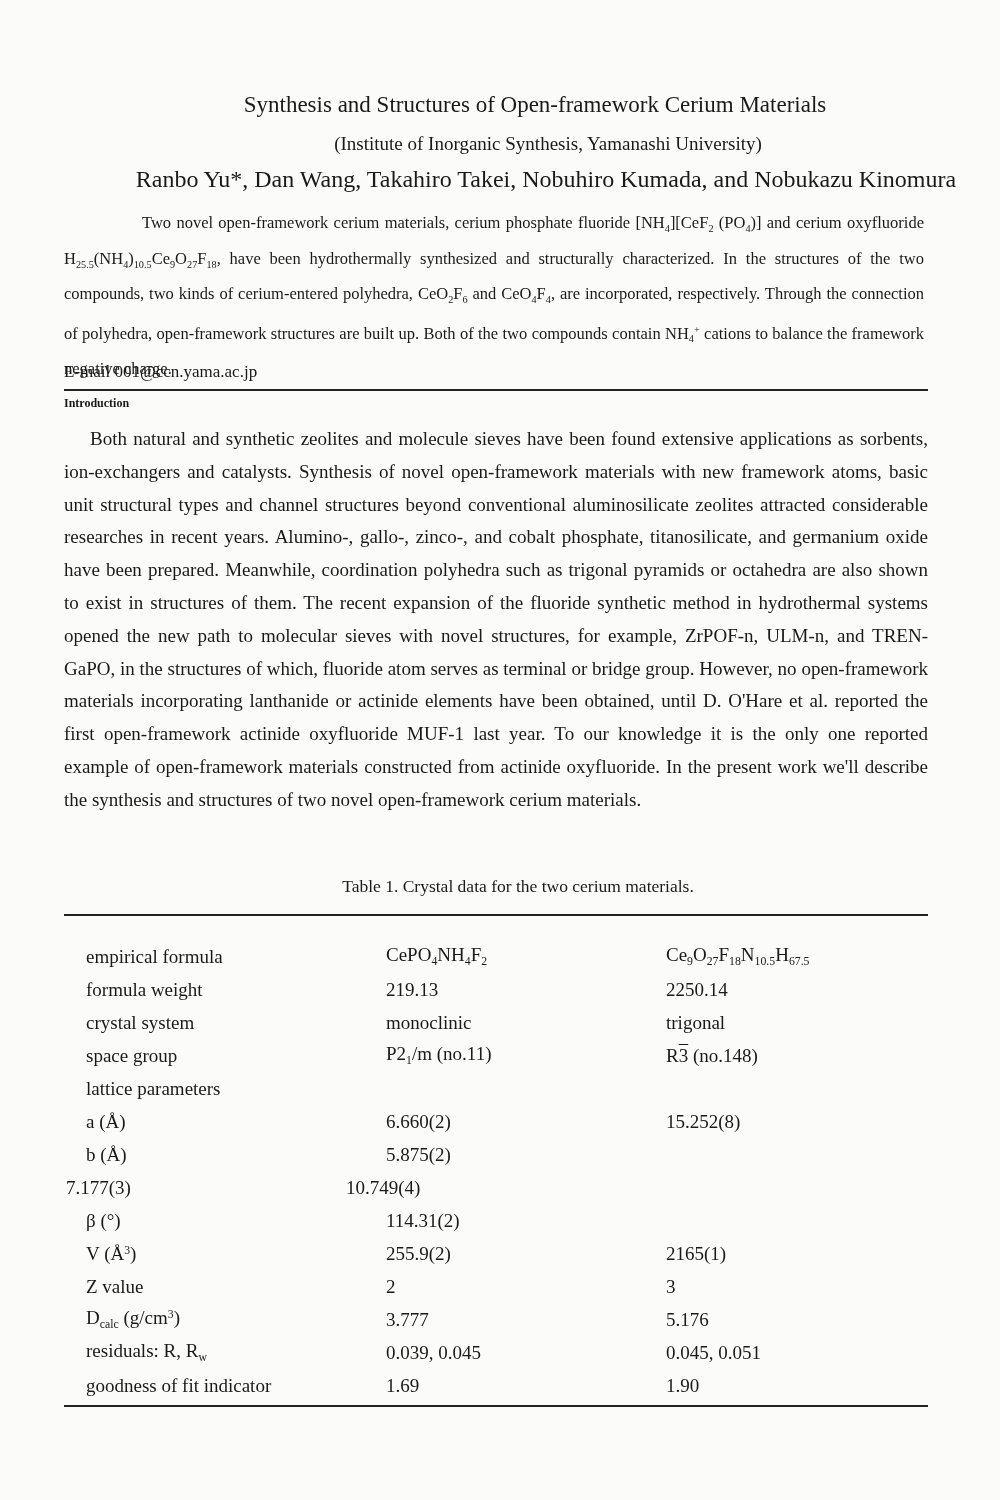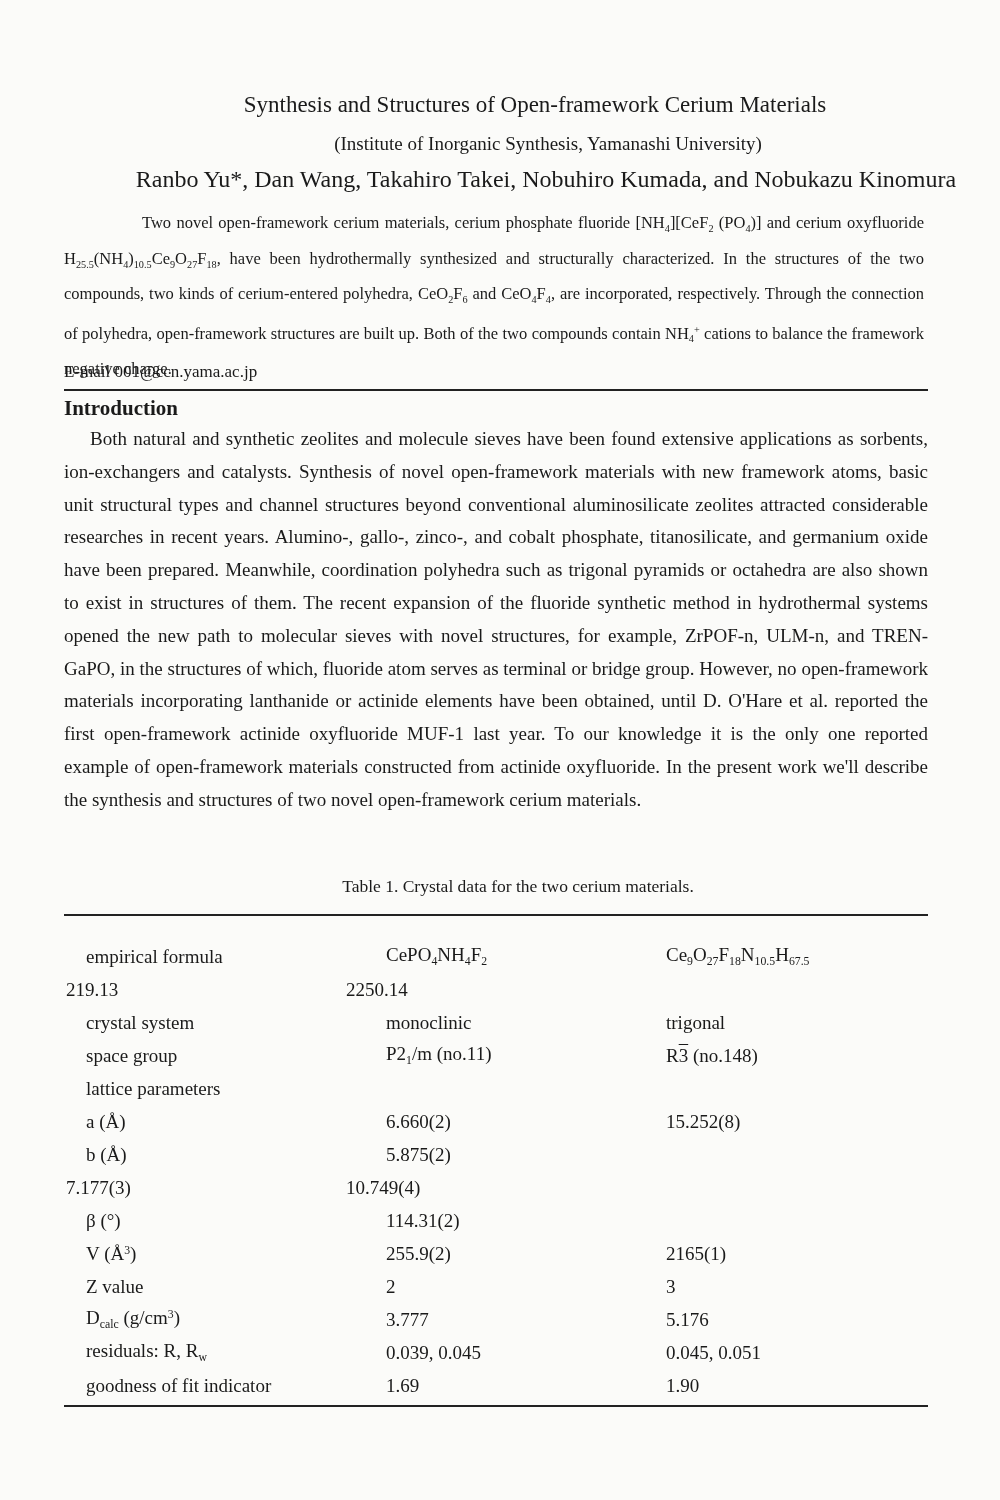--- a/index.html
+++ b/index.html
@@ -8,21 +8,21 @@
     font-family: "Liberation Serif", "DejaVu Serif", serif;
     position: relative; overflow: hidden;
   }
   .title { position: absolute; left: 0; width: 1000px; top: 92px; text-align: center; font-size: 23px; padding-left: 70px; box-sizing: border-box; }
   .affil { position: absolute; left: 0; width: 1000px; top: 133px; text-align: center; font-size: 19px; padding-left: 96px; box-sizing: border-box; }
   .authors { position: absolute; left: 6px; width: 1000px; top: 166px; text-align: center; font-size: 24px; padding-left: 80px; box-sizing: border-box; }
   .abstract { position: absolute; left: 64px; width: 860px; top: 208px; font-size: 16.5px; line-height: 30px; text-align: justify; }
   .abstract p { margin: 0; text-indent: 78px; }
   .email { position: absolute; left: 64px; top: 362px; font-size: 17px; }
   .rule { position: absolute; left: 64px; width: 864px; border-top: 2px solid #222; }
-  .section-head { position: absolute; left: 64px; top: 396px; font-size: 21px; font-weight: bold; }
+  .section-head { position: absolute; left: 64px; top: 396px; font-size: 12px; font-weight: bold; }
   .intro { position: absolute; left: 64px; width: 864px; top: 423px; font-size: 19px; line-height: 32.8px; text-align: justify; }
   .intro p { margin: 0; text-indent: 26px; }
   .caption { position: absolute; left: 0; width: 1000px; top: 876px; text-align: center; font-size: 17.5px; padding-left: 36px; box-sizing: border-box; }
   .table { position: absolute; left: 66px; width: 860px; top: 940px; font-size: 19px; }
   .trow { display: flex; height: 33px; align-items: center; }
   .c1 { width: 320px; padding-left: 20px; box-sizing: border-box; }
   .c2 { width: 280px; }
   .c3 { flex: 1; }
   sub { font-size: 0.62em; vertical-align: -0.35em; }
   sup { font-size: 0.62em; vertical-align: 0.55em; }
@@ -49,20 +49,21 @@
 <div class="caption">Table 1. Crystal data for the two cerium materials.</div>
 <div class="rule" style="top:914px;"></div>
 
 <div class="table">
   <div class="trow">
       <span class="c1">empirical formula</span>
       <span class="c2">CePO<sub>4</sub>NH<sub>4</sub>F<sub>2</sub></span>
       <span class="c3">Ce<sub>9</sub>O<sub>27</sub>F<sub>18</sub>N<sub>10.5</sub>H<sub>67.5</sub></span>
     </div>
   <div class="trow">
+      <span class="c1">formula weight</span>
       <span class="c2">219.13</span>
       <span class="c3">2250.14</span>
     </div>
   <div class="trow">
       <span class="c1">crystal system</span>
       <span class="c2">monoclinic</span>
       <span class="c3">trigonal</span>
     </div>
   <div class="trow">
       <span class="c1">space group</span>

